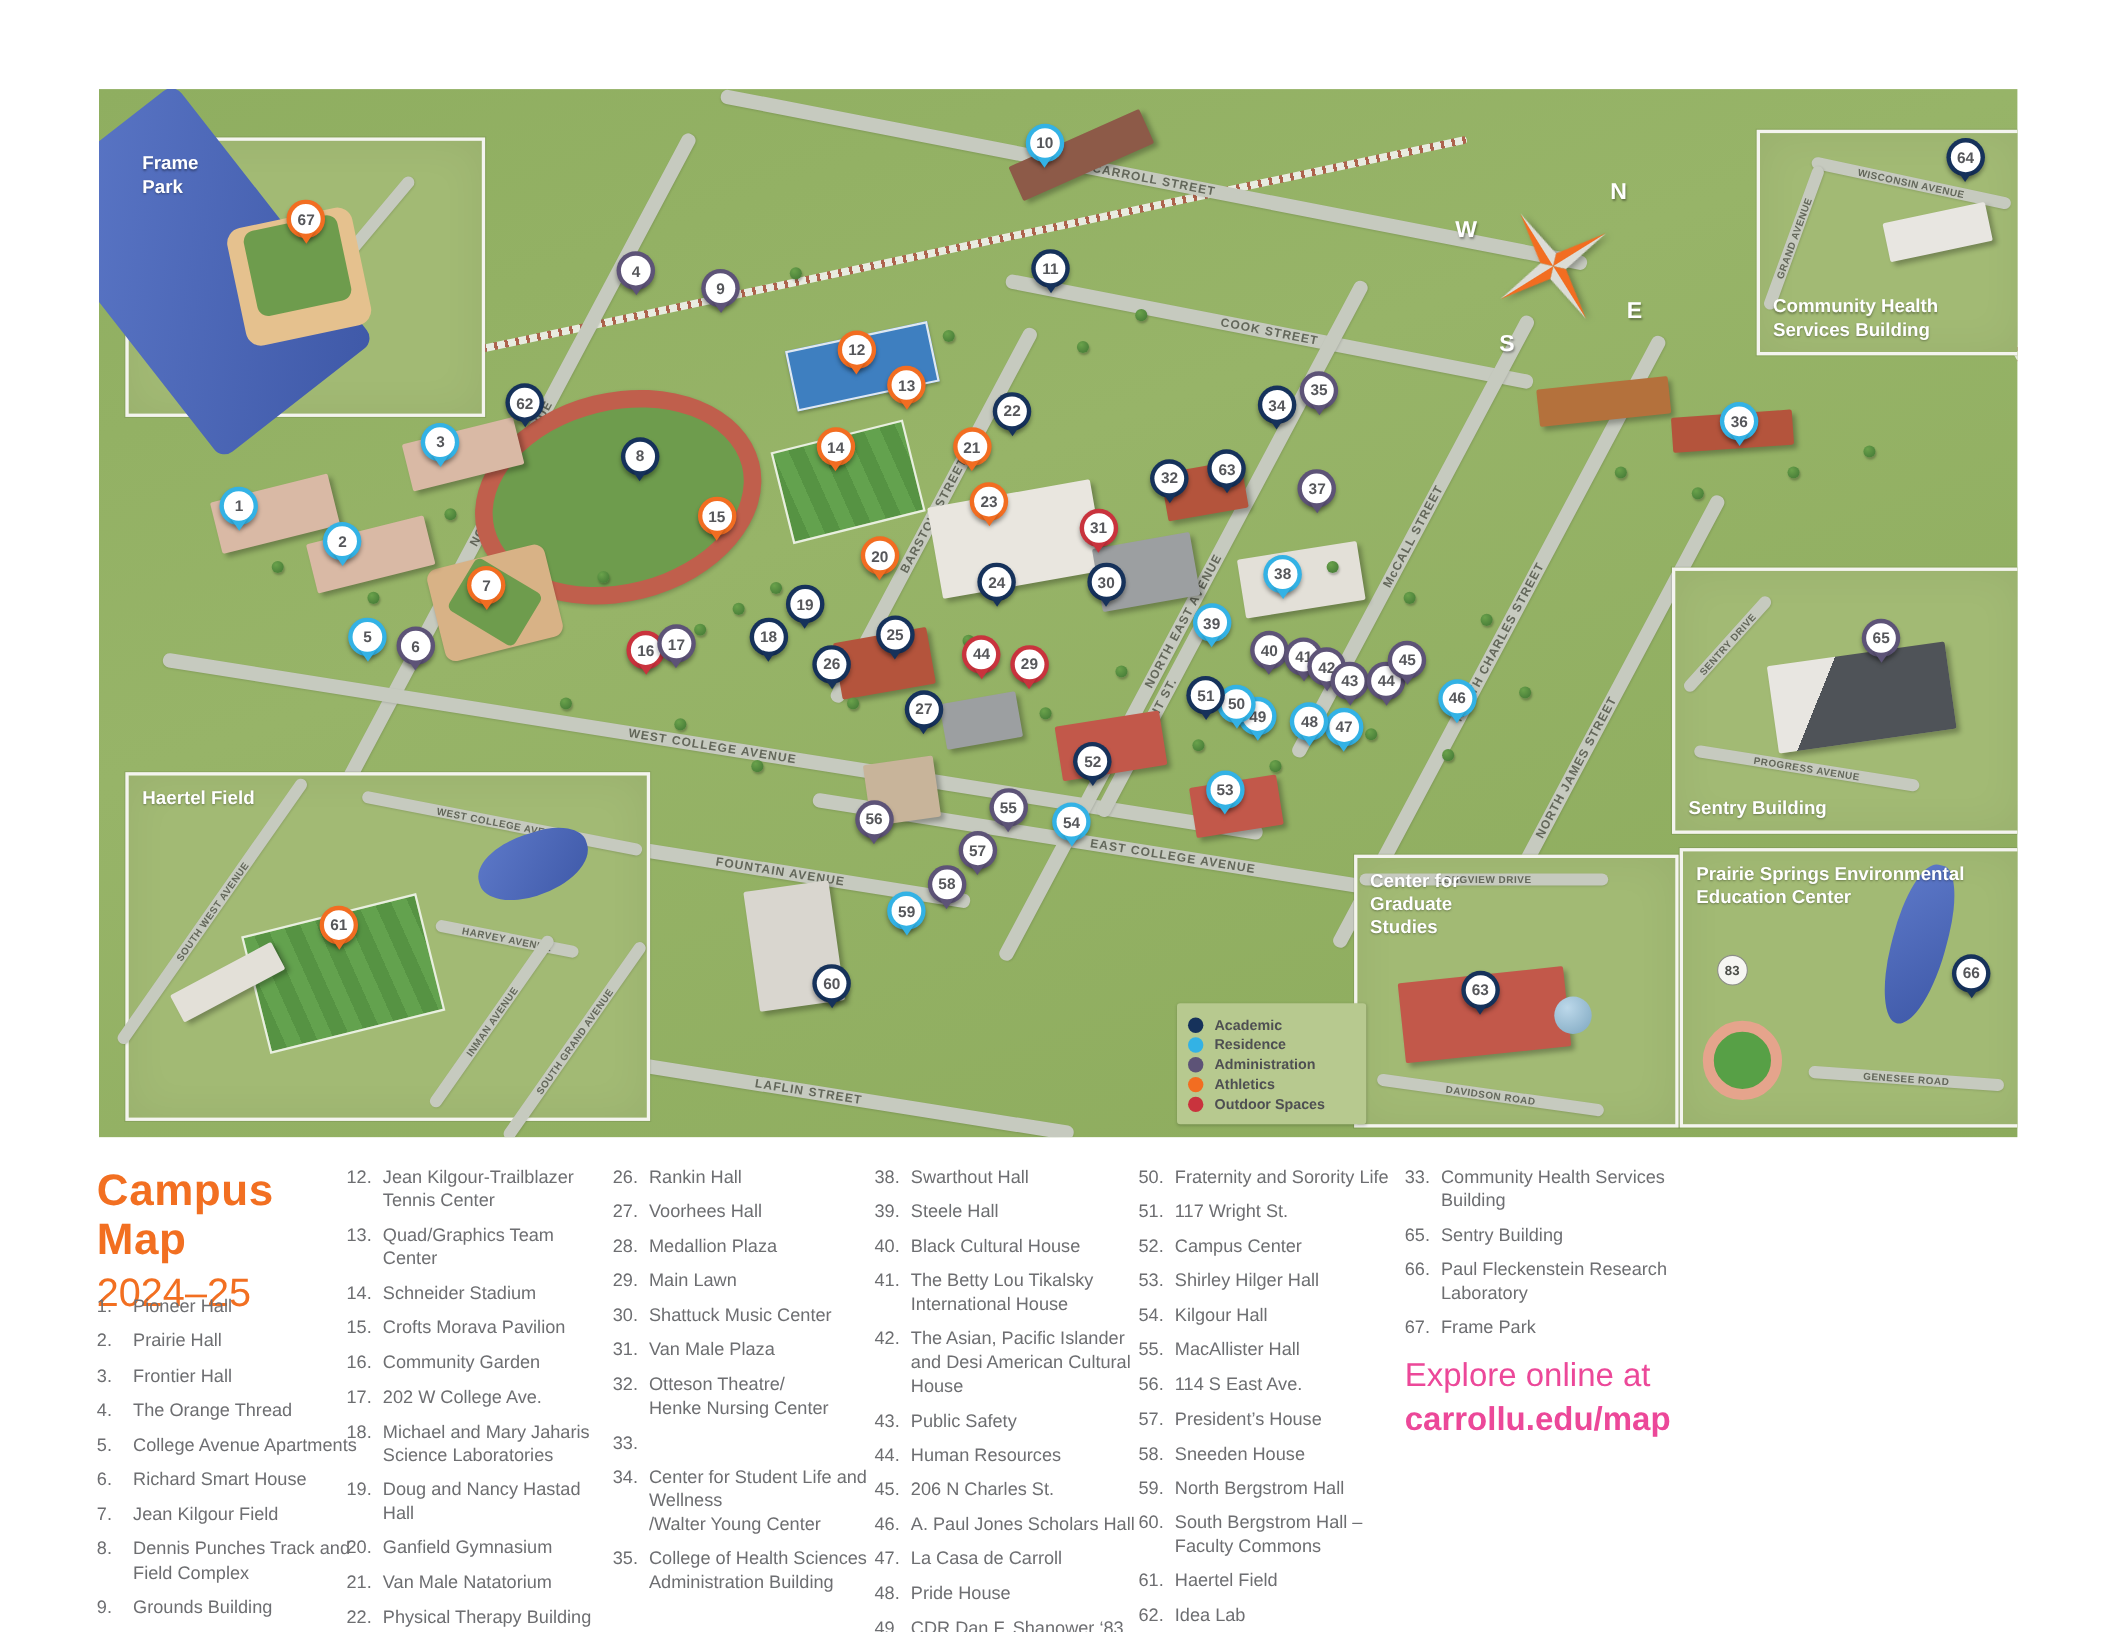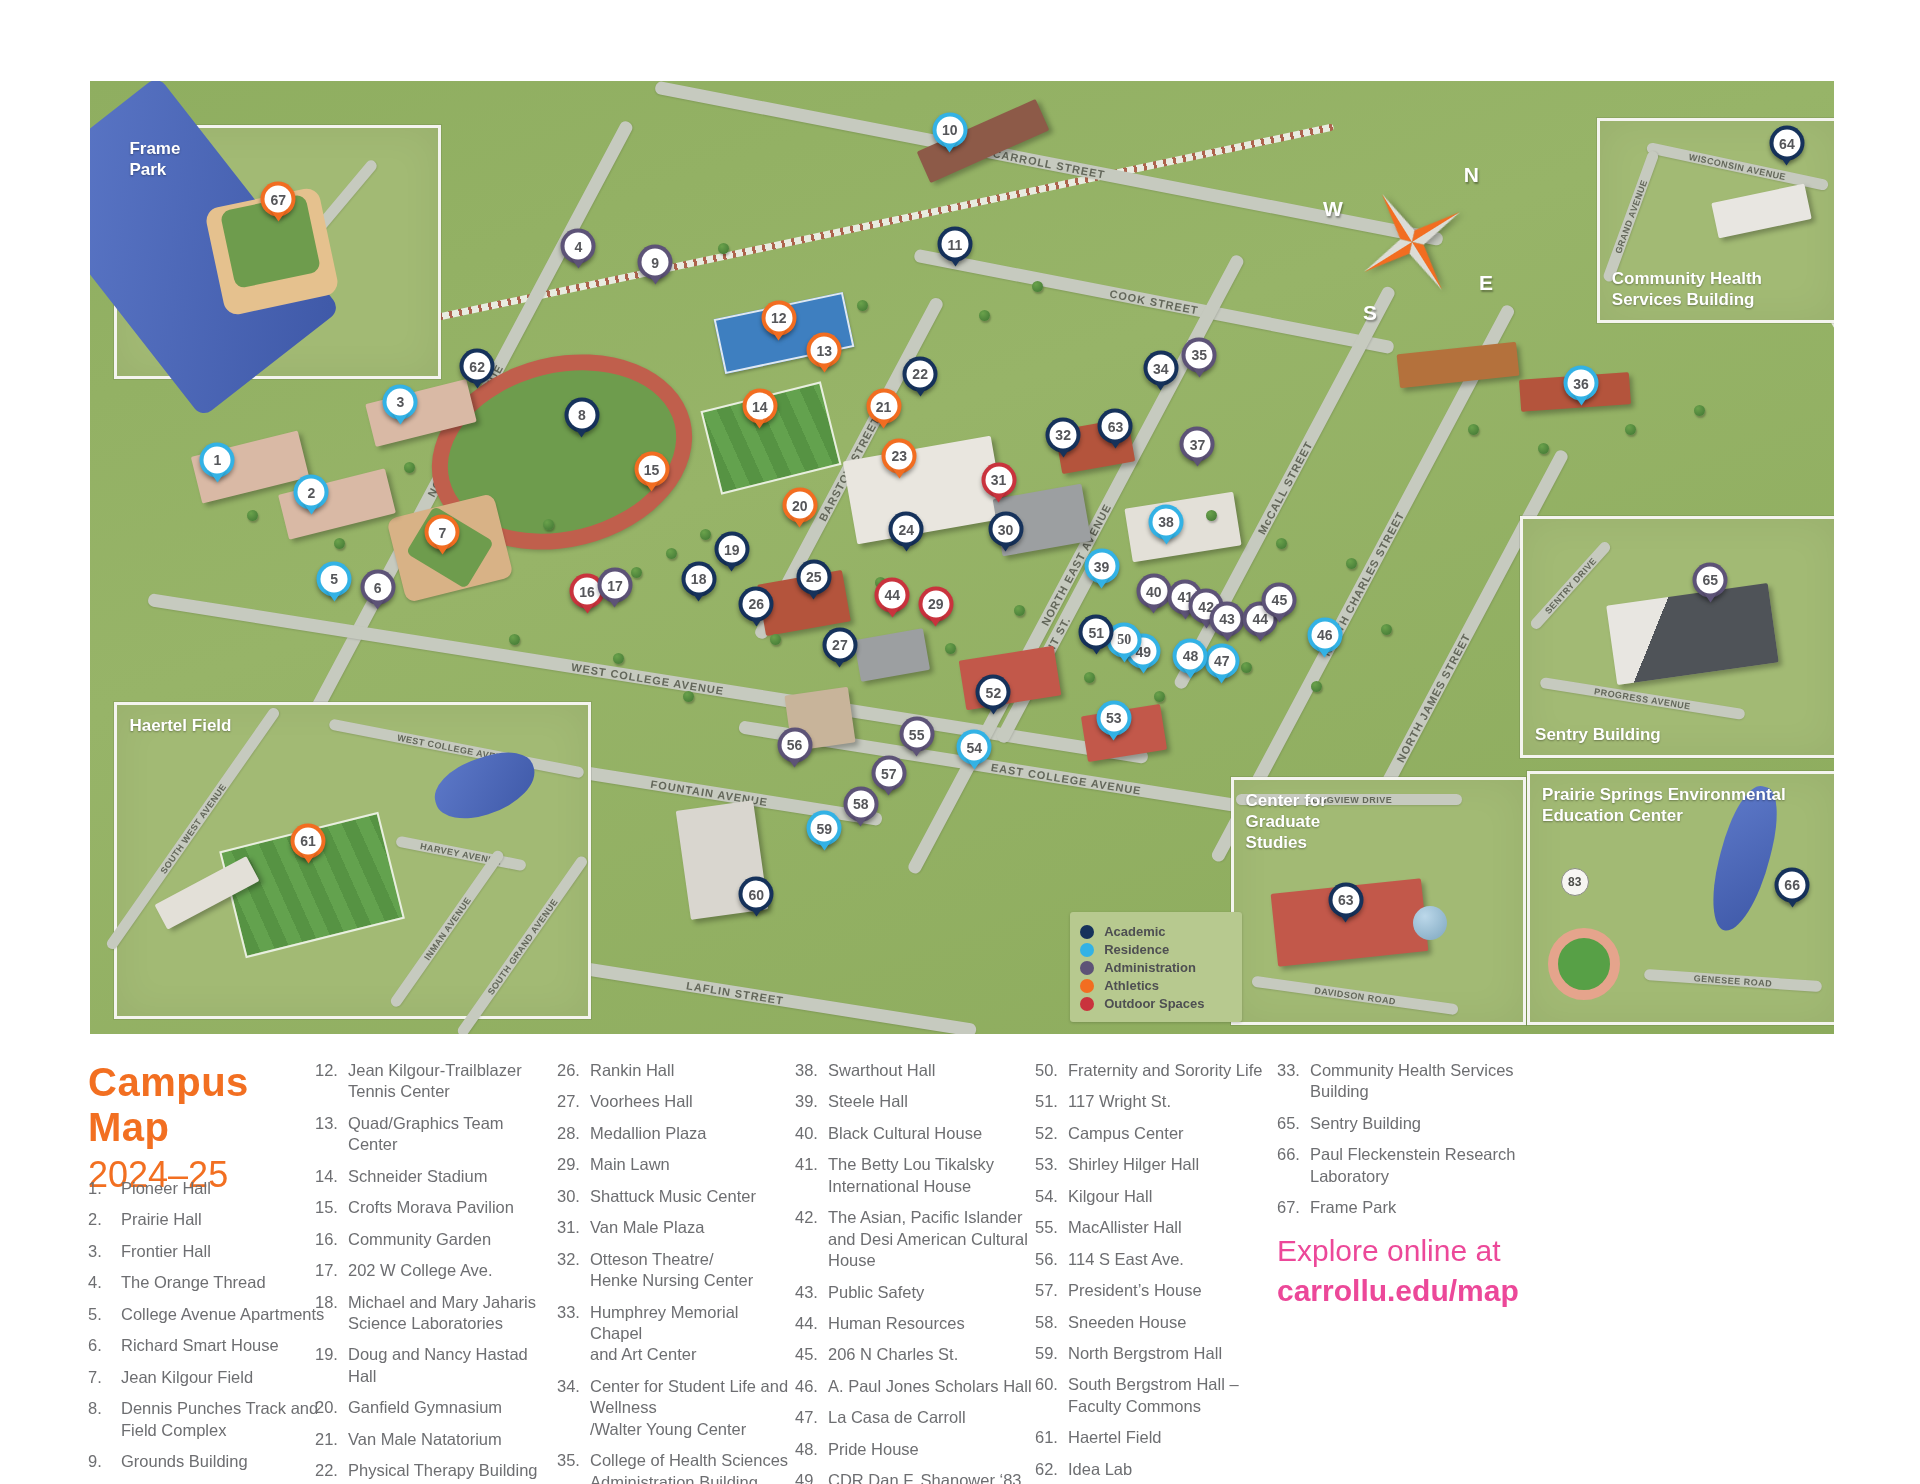--- a/index.html
+++ b/index.html
@@ -526,21 +526,21 @@
         <span class="num">47</span>
       </div>
       <div class="pin" style="left: 63.1%; top: 61.8%; color: rgb(51, 178, 229);">
         <span class="balloon"></span>
         <span class="num">48</span>
       </div>
       <div class="pin" style="left: 60.4%; top: 61.3%; color: rgb(51, 178, 229);">
         <span class="balloon"></span>
         <span class="num">49</span>
       </div>
-      <div class="pin" style="left: 59.3%; top: 60.1%; color: rgb(51, 178, 229); font-family: Liberation Serif, serif;">
+      <div class="pin" style="left: 59.3%; top: 60.1%; color: rgb(51, 178, 229);">
         <span class="balloon"></span>
         <span class="num">50</span>
       </div>
       <div class="pin" style="left: 57.7%; top: 59.3%; color: rgb(22, 50, 91);">
         <span class="balloon"></span>
         <span class="num">51</span>
       </div>
       <div class="pin" style="left: 51.8%; top: 65.6%; color: rgb(22, 50, 91);">
         <span class="balloon"></span>
         <span class="num">52</span>
@@ -733,22 +733,20 @@
             <span class="bn">31.</span>
             <span class="nm">Van Male Plaza</span>
           </li>
           <li>
             <span class="bn">32.</span>
             <span class="nm">Otteson Theatre/
 Henke Nursing Center</span>
           </li>
           <li>
             <span class="bn">33.</span>
-            <span class="nm">Humphrey Memorial Chapel
-and Art Center</span>
           </li>
           <li>
             <span class="bn">34.</span>
             <span class="nm">Center for Student Life and Wellness
 /Walter Young Center</span>
           </li>
           <li>
             <span class="bn">35.</span>
             <span class="nm">College of Health Sciences
 Administration Building</span>

